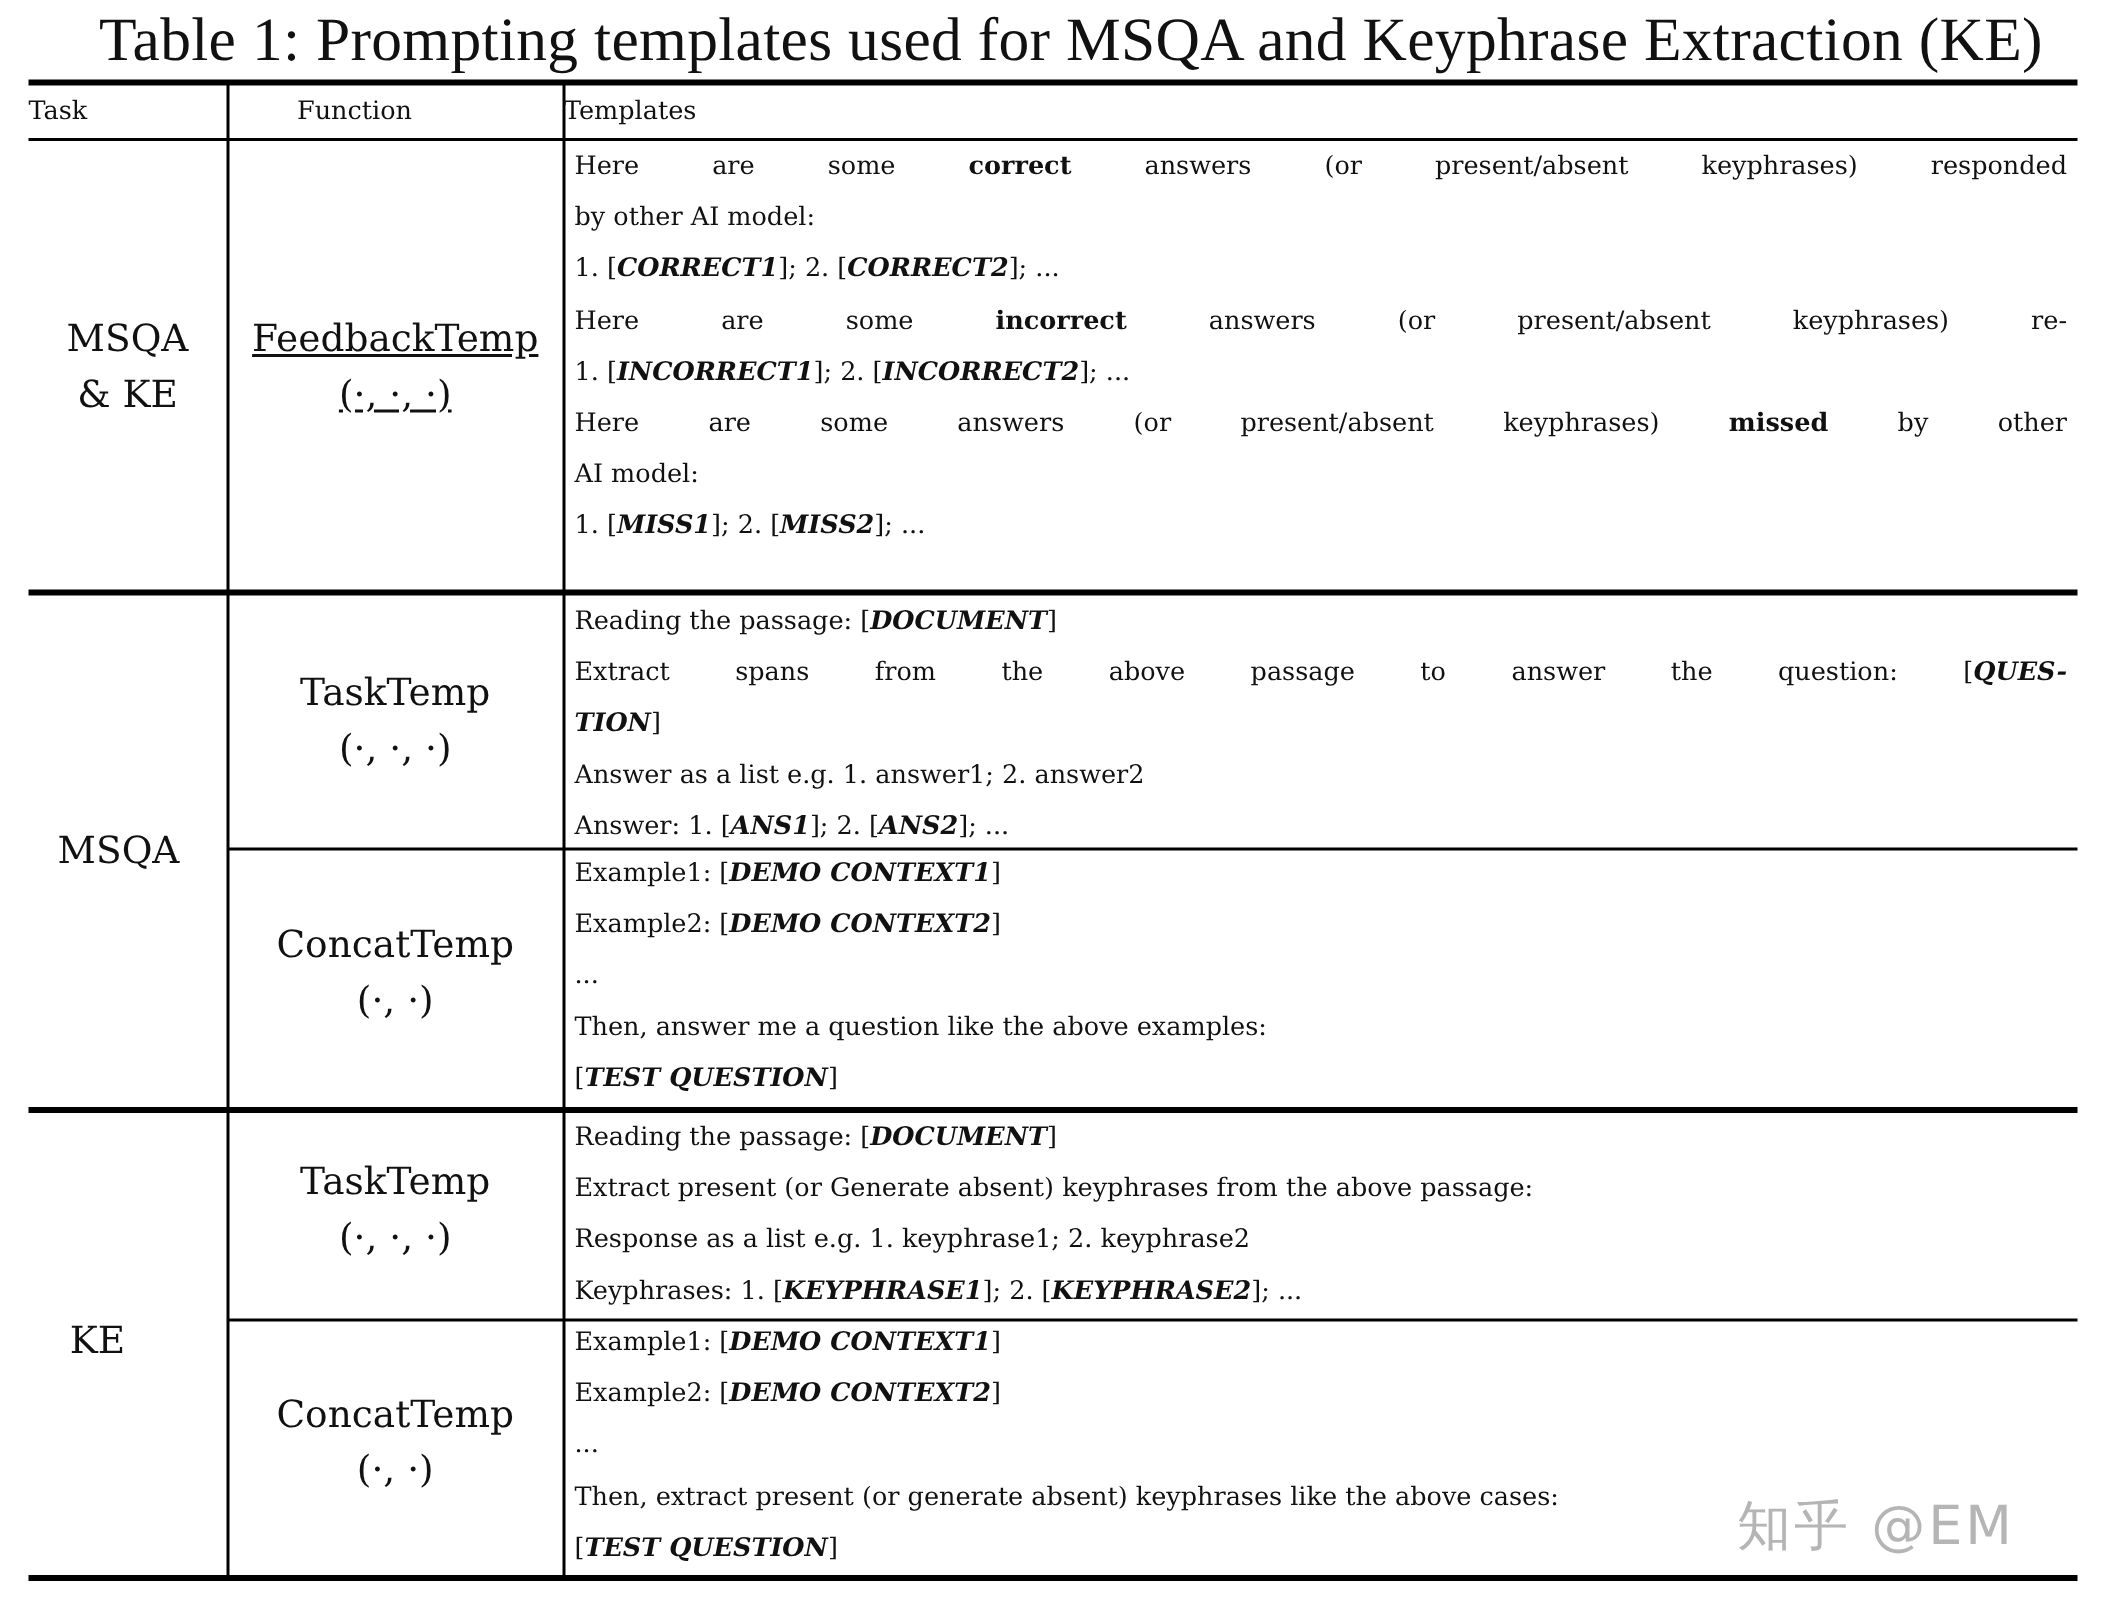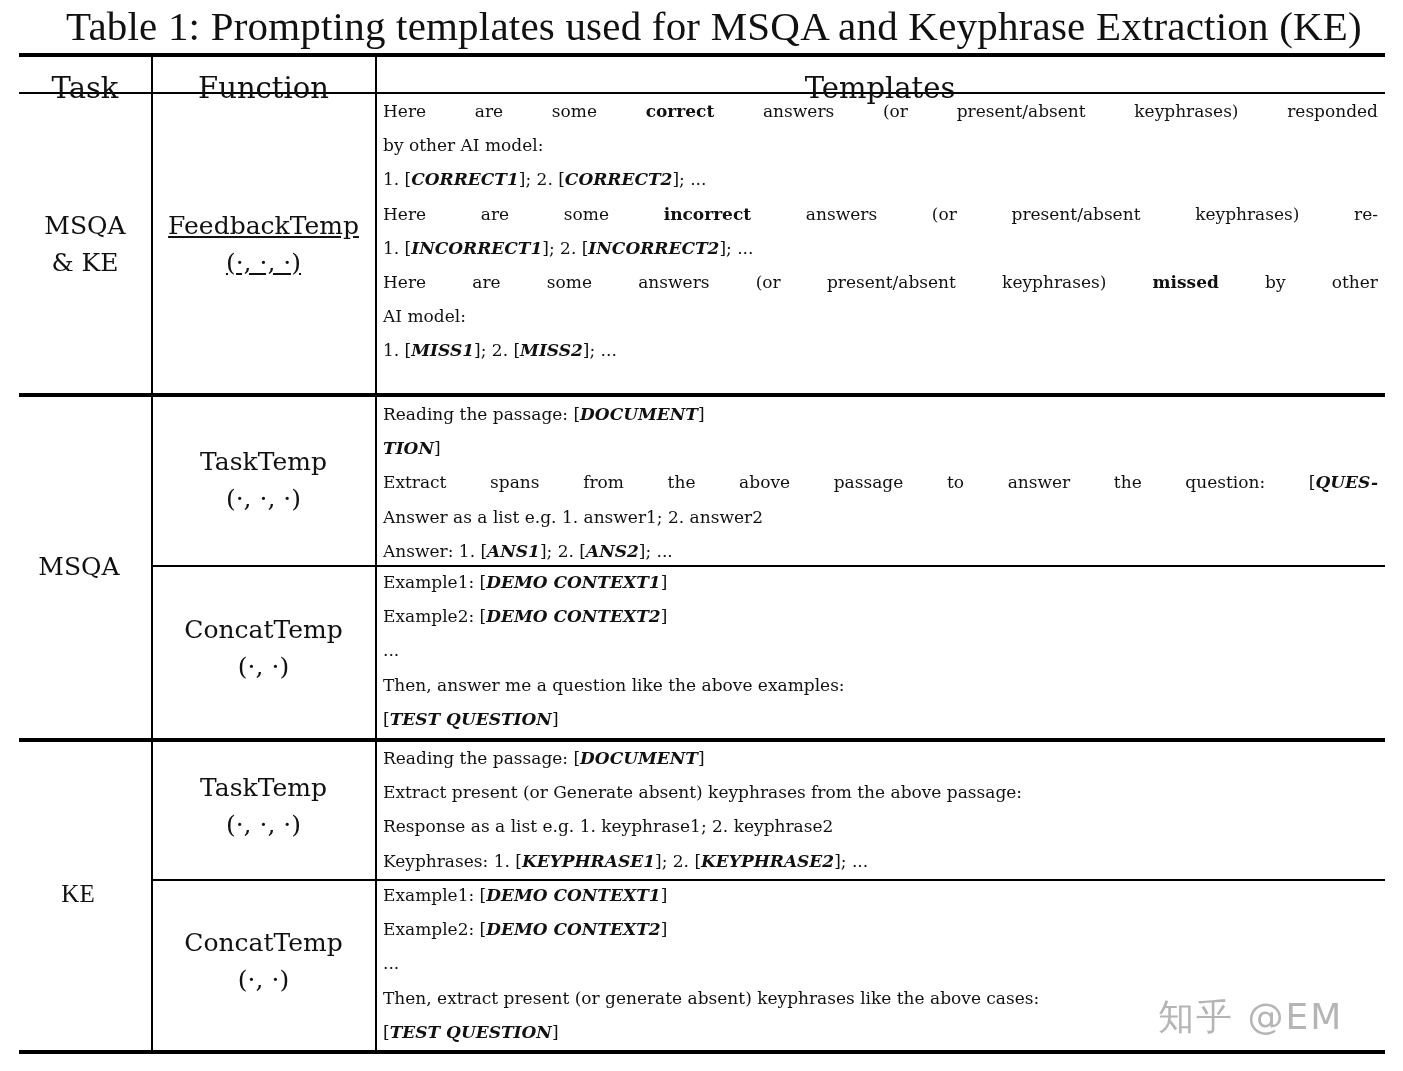--- a/index.html
+++ b/index.html
@@ -12,21 +12,21 @@
     position: absolute; left: 26px; top: 2px; width: 1360px;
     font-family: "Liberation Serif", "DejaVu Serif", serif;
     font-size: 41px; line-height: 48px; white-space: nowrap; letter-spacing: 0.2px; margin-left: 40px;
   }
   .rule { position: absolute; left: 19px; width: 1366px; background: #000; }
   .thick { height: 4px; }
   .thin { height: 1.6px; }
   .vline { position: absolute; width: 1.6px; background: #000; }
   .hdr {
     position: absolute; top: 57px; height: 36px;
-    font-size: 29px; line-height: 34px; text-align: center; white-space: nowrap; margin-top: 14px;
+    font-size: 17px; line-height: 34px; text-align: left; white-space: nowrap;
   }
   .cell-label {
     position: absolute; text-align: center;
     font-size: 25px; line-height: 37px; white-space: nowrap;
   }
   .tpl {
     position: absolute; left: 383px; width: 995px;
     font-size: 17px; line-height: 34.2px; white-space: nowrap;
   }
   .tpl .line { display: block; height: 34.2px; }
@@ -49,31 +49,31 @@
 <div class="rule thick" style="top:393px;"></div>
 <div class="rule thin" style="top:565px; left:152px; width:1233px;"></div>
 <div class="rule thick" style="top:738px;"></div>
 <div class="rule thin" style="top:879px; left:152px; width:1233px;"></div>
 <div class="rule thick" style="top:1050px;"></div>
 
 <div class="vline" style="left:151px; top:55px; height:997px;"></div>
 <div class="vline" style="left:375px; top:55px; height:997px;"></div>
 
 <div class="hdr" style="left:19px; width:132px;">Task</div>
-<div class="hdr" style="left:152px; width:223px;">Function</div>
+<div class="hdr" style="left:152px; width:223px;padding-left:46px;">Function</div>
 <div class="hdr" style="left:376px; width:1008px;">Templates</div>
 
 <div class="cell-label" style="left:19px; width:132px; top:207px;">
   <div>MSQA</div>
   <div>&amp; KE</div>
 </div>
 <div class="cell-label" style="left:19px; width:120px; top:548px;">
   <div>MSQA</div>
 </div>
-<div class="cell-label" style="left:19px; width:118px; top:875px;font-family:Liberation Serif, serif;">
+<div class="cell-label" style="left:6px; width:118px; top:875px;">
   <div>KE</div>
 </div>
 
 <div class="cell-label" style="left:152px; width:223px; top:207px;text-decoration:underline;">
   <div>FeedbackTemp</div>
   <div>(·, ·, ·)</div>
 </div>
 <div class="cell-label" style="left:152px; width:223px; top:443px;">
   <div>TaskTemp</div>
   <div>(·, ·, ·)</div>
@@ -96,22 +96,22 @@
     <span class="line"><span>by other AI model:</span></span>
     <span class="line"><span>1. [</span><span class="bi">CORRECT1</span><span>]; 2. [</span><span class="bi">CORRECT2</span><span>]; ...</span></span>
     <span class="line justify"><span>Here are some </span><span class="b">incorrect</span><span> answers (or present/absent keyphrases) re-</span></span>
     <span class="line"><span>1. [</span><span class="bi">INCORRECT1</span><span>]; 2. [</span><span class="bi">INCORRECT2</span><span>]; ...</span></span>
     <span class="line justify"><span>Here are some answers (or present/absent keyphrases) </span><span class="b">missed</span><span> by other</span></span>
     <span class="line"><span>AI model:</span></span>
     <span class="line"><span>1. [</span><span class="bi">MISS1</span><span>]; 2. [</span><span class="bi">MISS2</span><span>]; ...</span></span>
   </div>
 <div class="tpl" style="top:397px;">
     <span class="line"><span>Reading the passage: [</span><span class="bi">DOCUMENT</span><span>]</span></span>
+    <span class="line justify"><span>Extract spans from the above passage to answer the question: [</span><span class="bi">QUES-</span></span>
     <span class="line"><span class="bi">TION</span><span>]</span></span>
-    <span class="line justify"><span>Extract spans from the above passage to answer the question: [</span><span class="bi">QUES-</span></span>
     <span class="line"><span>Answer as a list e.g. 1. answer1; 2. answer2</span></span>
     <span class="line"><span>Answer: 1. [</span><span class="bi">ANS1</span><span>]; 2. [</span><span class="bi">ANS2</span><span>]; ...</span></span>
   </div>
 <div class="tpl" style="top:565px;">
     <span class="line"><span>Example1: [</span><span class="bi">DEMO CONTEXT1</span><span>]</span></span>
     <span class="line"><span>Example2: [</span><span class="bi">DEMO CONTEXT2</span><span>]</span></span>
     <span class="line"><span>...</span></span>
     <span class="line"><span>Then, answer me a question like the above examples:</span></span>
     <span class="line"><span>[</span><span class="bi">TEST QUESTION</span><span>]</span></span>
   </div>

